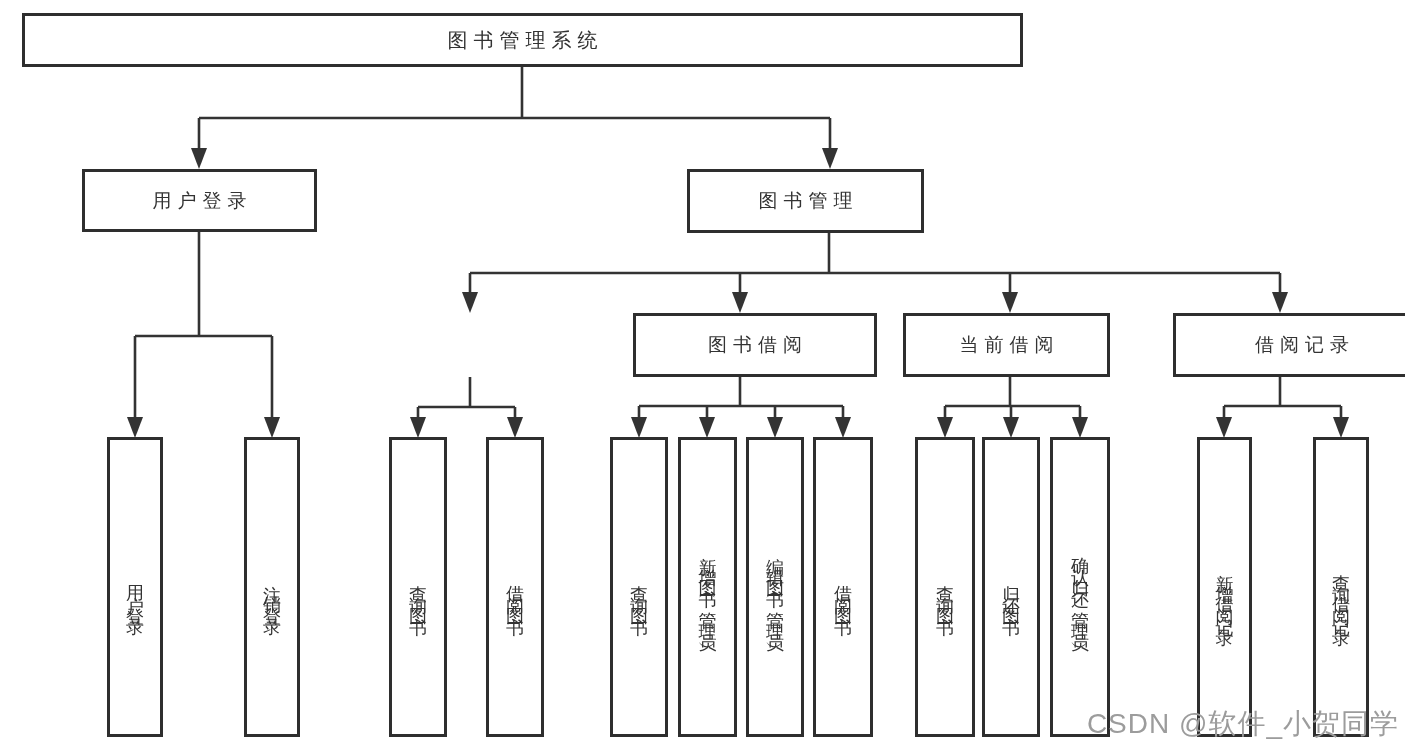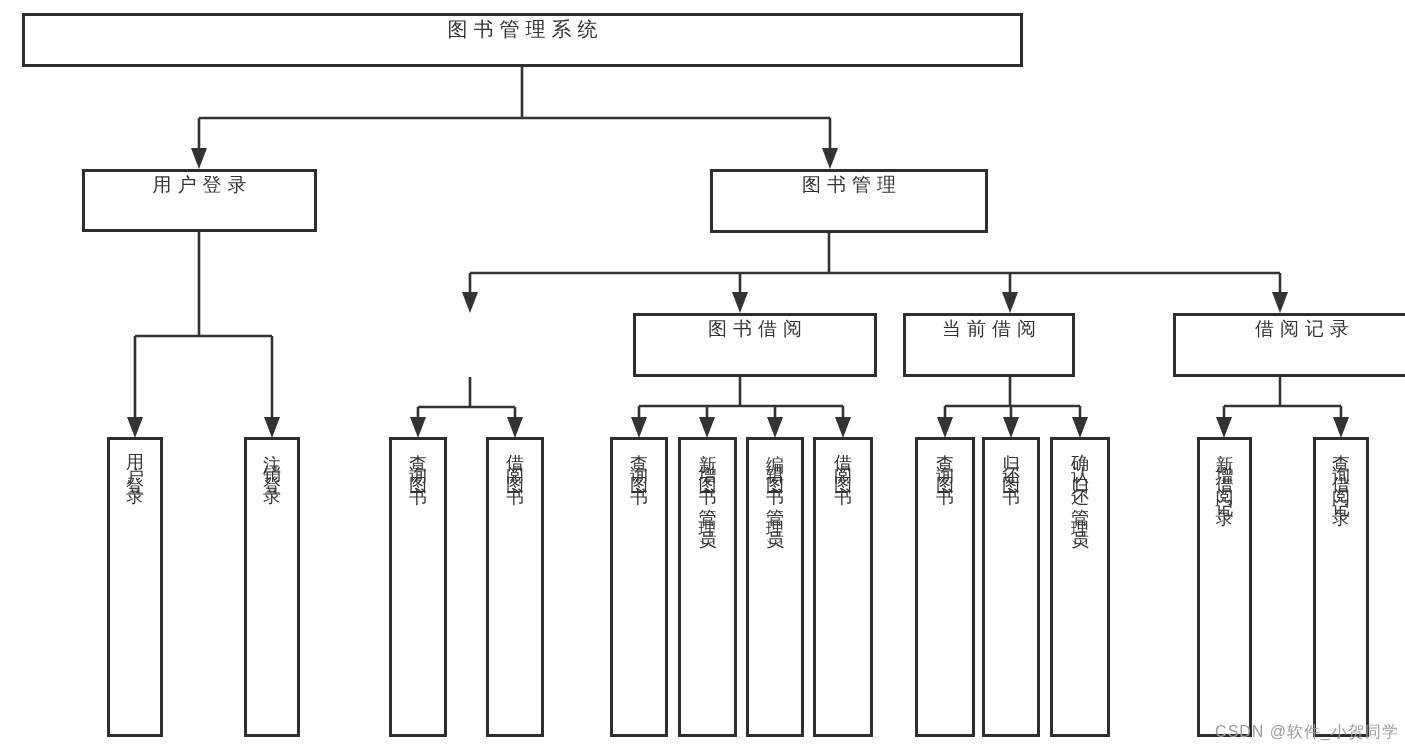--- a/index.html
+++ b/index.html
@@ -16,40 +16,41 @@
     left: 0; top: 0;
     width: 1405px; height: 747px;
     pointer-events: none;
   }
   .node {
     position: absolute;
     box-sizing: border-box;
     background: #ffffff;
     border: 3px solid #2e2e2e;
     display: flex;
+    align-items: center;
     justify-content: center;
     color: #333333;
   }
   .hbox { font-size: 19px; letter-spacing: 6px; white-space: nowrap; }
   .hbox .lbl { margin-right: -6px; }
   .root-box { font-size: 20px; }
   .vbox .lbl {
     writing-mode: vertical-lr;
     text-orientation: mixed;
     font-size: 18px;
     letter-spacing: 11px;
     line-height: 1;
     margin-bottom: -11px;
     white-space: nowrap;
   }
   .watermark {
     position: absolute;
     right: 6px;
     bottom: 4px;
-    font-size: 16px;
+    font-size: 28px;
     color: #9c9c9c;
     letter-spacing: 1px;
     z-index: 5;
     white-space: nowrap;
   }
   svg path { stroke: #333333; stroke-width: 2.6; fill: none; }
   svg polygon { fill: #333333; stroke: none; }
 </style>
 </head>
 <body>
@@ -99,28 +100,28 @@
     </g>
   </svg>
 
   <div class="node hbox root-box" style="left:22px; top:13px; width:1001px; height:54px;">
     <span class="lbl">图书管理系统</span>
   </div>
 
   <div class="node hbox" style="left:82px; top:169px; width:235px; height:63px;">
     <span class="lbl">用户登录</span>
   </div>
-  <div class="node hbox" style="left:710px; top:169px; width:278px; height:64px;">
+  <div class="node hbox" style="left:687px; top:169px; width:237px; height:64px;">
     <span class="lbl">图书管理</span>
   </div>
 
   <div class="node hbox" style="left:633px; top:313px; width:244px; height:64px;">
     <span class="lbl">图书借阅</span>
   </div>
-  <div class="node hbox" style="left:903px; top:313px; width:172px; height:64px;">
+  <div class="node hbox" style="left:903px; top:313px; width:207px; height:64px;">
     <span class="lbl">当前借阅</span>
   </div>
   <div class="node hbox" style="left:1173px; top:313px; width:258px; height:64px;">
     <span class="lbl">借阅记录</span>
   </div>
 
   <div class="node vbox" style="left:107px; top:437px; width:56px; height:300px;">
     <span class="lbl">用户登录</span>
   </div>
   <div class="node vbox" style="left:244px; top:437px; width:56px; height:300px;">

